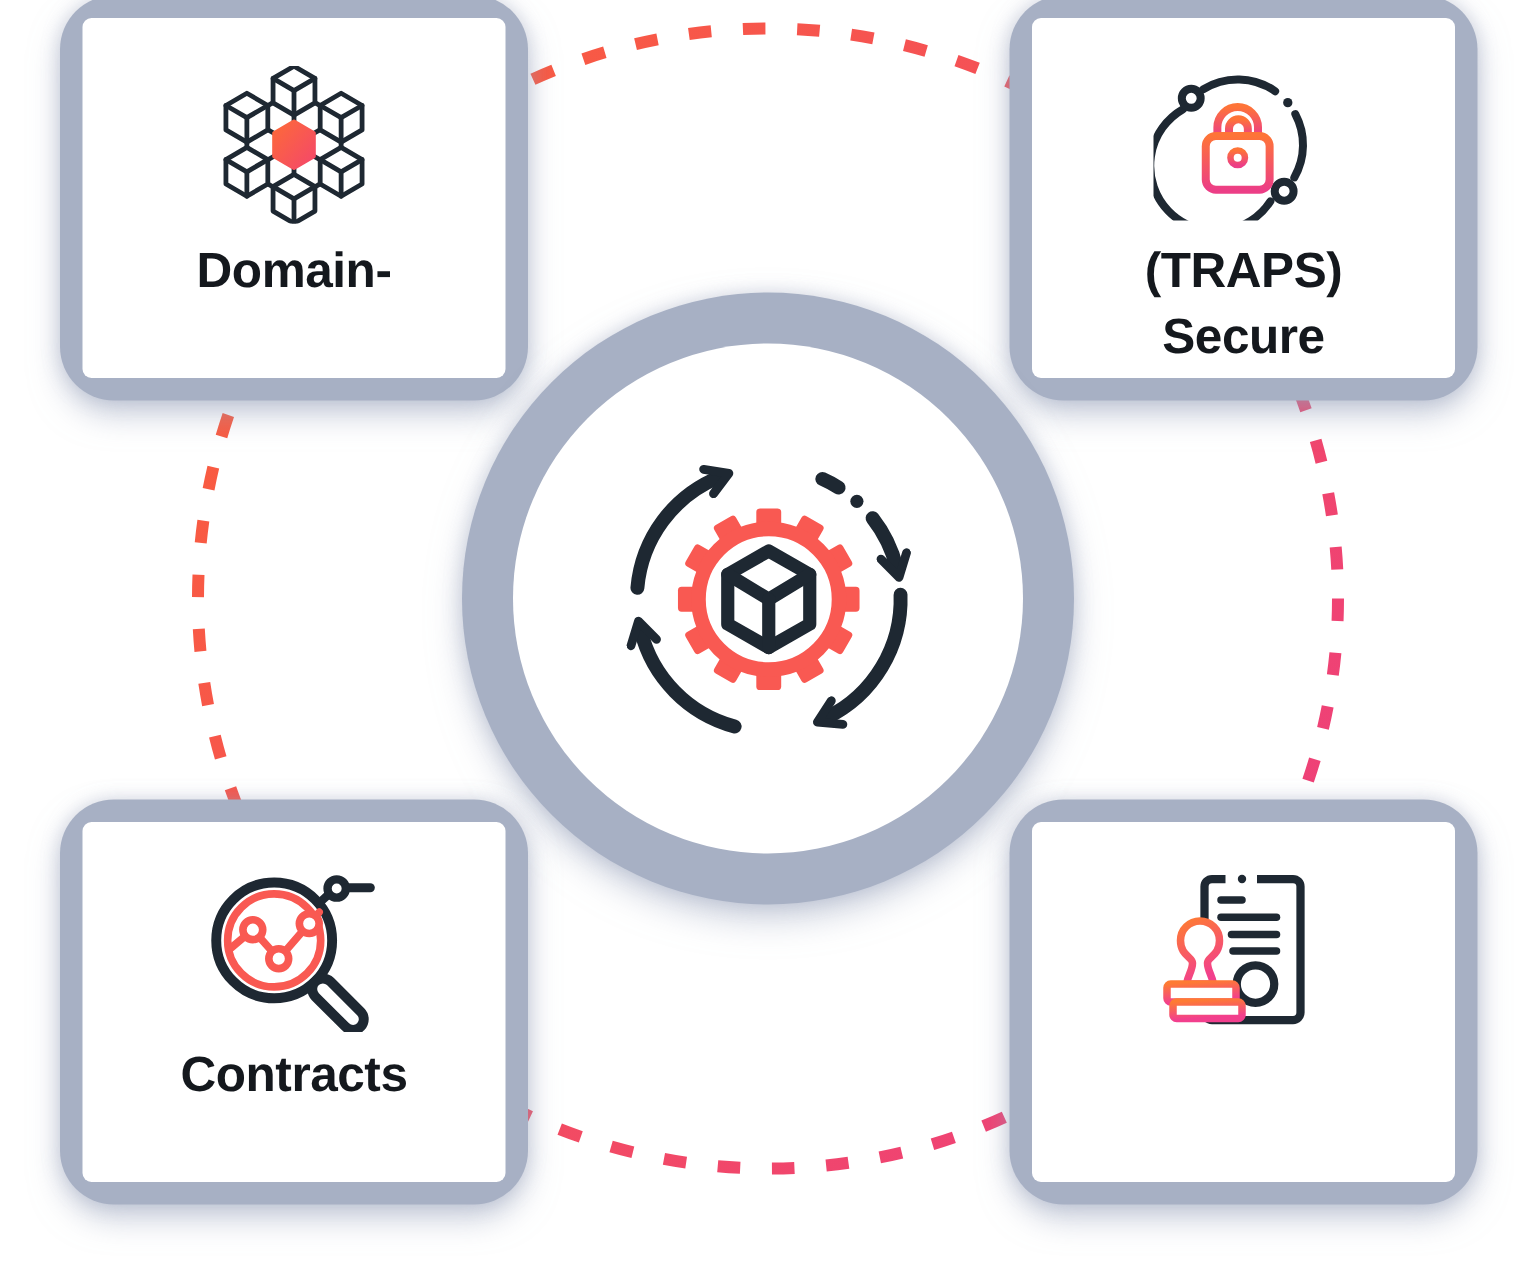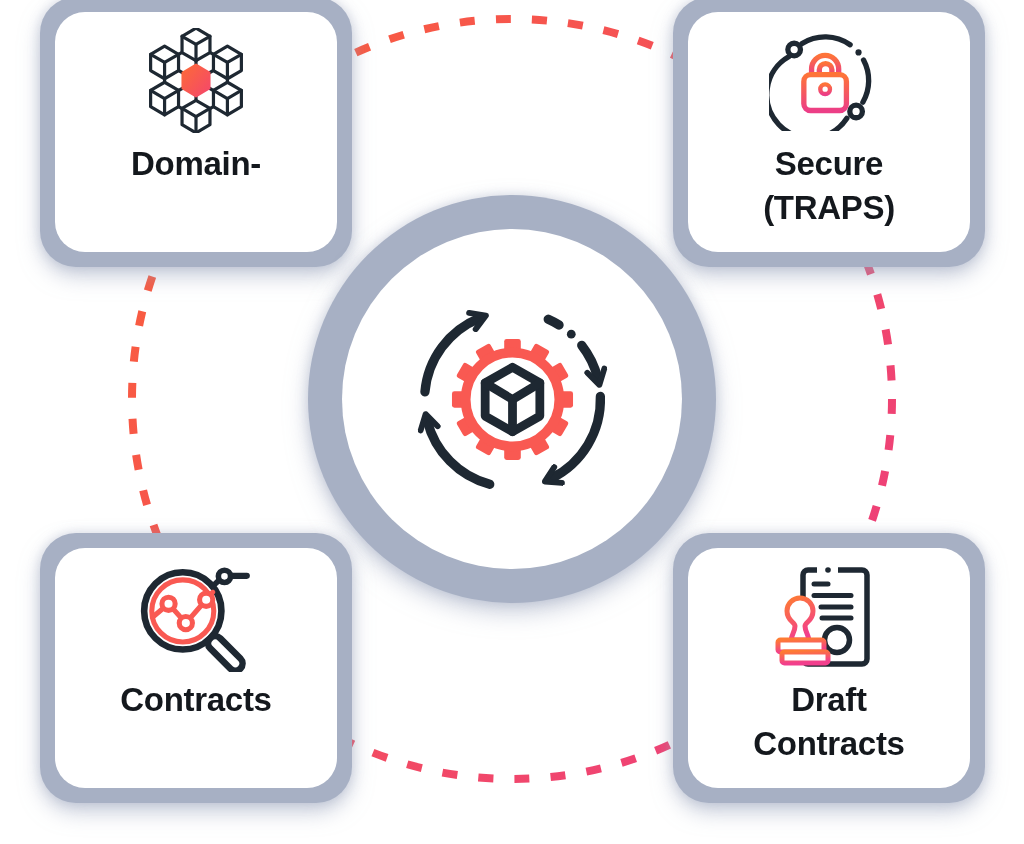--- a/index.html
+++ b/index.html
@@ -7,22 +7,22 @@
     position:relative;width:1024px;height:844px;overflow:hidden;
     background:#ffffff;font-family:"Liberation Sans",sans-serif;
   }
   .dash-layer{position:absolute;left:0;top:0;z-index:0;}
   .halo{
     position:absolute;z-index:2;background:#a7b0c4;border-radius:36px;padding:15px;
     box-shadow:0 10px 22px -2px rgba(148,158,184,.55), 0 0 12px rgba(148,158,184,.35);
     box-sizing:content-box;
   }
   .card{
-    width:282px;height:240px;background:#ffffff;border-radius:30px;
-    display:flex;flex-direction:column;align-items:center;padding-top:12px;box-sizing:border-box;
+    width:282px;height:240px;background:#ffffff;border-radius:6px;
+    display:flex;flex-direction:column;align-items:center;padding-top:28px;box-sizing:border-box;
   }
   .icon-slot{height:112px;display:flex;align-items:center;justify-content:center;}
   .card-title{
     margin-top:6px;text-align:center;font-size:33px;font-weight:600;
     color:#14181d;line-height:44px;letter-spacing:-0.3px;
   }
   .center-ring{
     position:absolute;left:308px;top:195px;width:408px;height:408px;border-radius:50%;
     background:#a7b0c4;z-index:2;display:flex;align-items:center;justify-content:center;
     box-shadow:0 10px 24px -2px rgba(148,158,184,.55), 0 0 12px rgba(148,158,184,.35);
@@ -113,22 +113,22 @@
           <g fill="none" stroke="url(#lockGrad)" stroke-width="5.5" stroke-linecap="round">
             <path d="M44,46 v-6 a14,14 0 0 1 28,0 v6"></path>
             <path d="M52,46 v-5 a6.5,6.5 0 0 1 13,0 v5"></path>
           </g>
           <rect x="36" y="46" width="44" height="37" rx="7" fill="#ffffff" stroke="url(#lockGrad)" stroke-width="5.5"></rect>
           <circle cx="58" cy="61" r="5" fill="none" stroke="url(#lockGrad)" stroke-width="4.5"></circle>
           <path d="M58,66 L58,73.5" stroke="url(#lockGrad)" stroke-width="5" stroke-linecap="round"></path>
         </svg>
       </div>
       <div class="card-title">
+        <div>(TRAPS)</div>
         <div>Secure</div>
-        <div>(TRAPS)</div>
       </div>
     </div>
   </div>
 
   <div class="center-ring">
     <div class="center-disc">
       <svg width="205" height="205" viewBox="0 0 210 210">
         <defs>
           <marker id="ah" viewBox="0 0 12 12" refX="6" refY="6" markerWidth="24" markerHeight="24" orient="auto" markerUnits="userSpaceOnUse">
             <path d="M2,1.5 L9.5,6 L2,10.5" fill="none" stroke="#1e2832" stroke-width="3" stroke-linecap="round" stroke-linejoin="round"></path>
@@ -208,20 +208,16 @@
             <path d="M52,55 L81,55"></path>
           </g>
           <circle cx="67" cy="77" r="12.5" fill="none" stroke="#1e2832" stroke-width="5.5"></circle>
           <g stroke="url(#stampGrad)" stroke-width="5" stroke-linejoin="round" stroke-linecap="round" fill="#ffffff">
             <path d="M21,77 C22,71 25,68 25,63 C25,59 17,58 17,48 A13,13 0 1 1 43,48 C43,58 35,59 35,63 C35,68 38,71 39,77 Z"></path>
             <rect x="8" y="77" width="46" height="12" rx="2.5"></rect>
             <rect x="12" y="89" width="46" height="11" rx="2.5"></rect>
           </g>
         </svg>
       </div>
-      <div class="card-title">
-        <div>Draft</div>
-        <div>Contracts</div>
-      </div>
     </div>
   </div>
 
 </div>
 
 </body></html>

